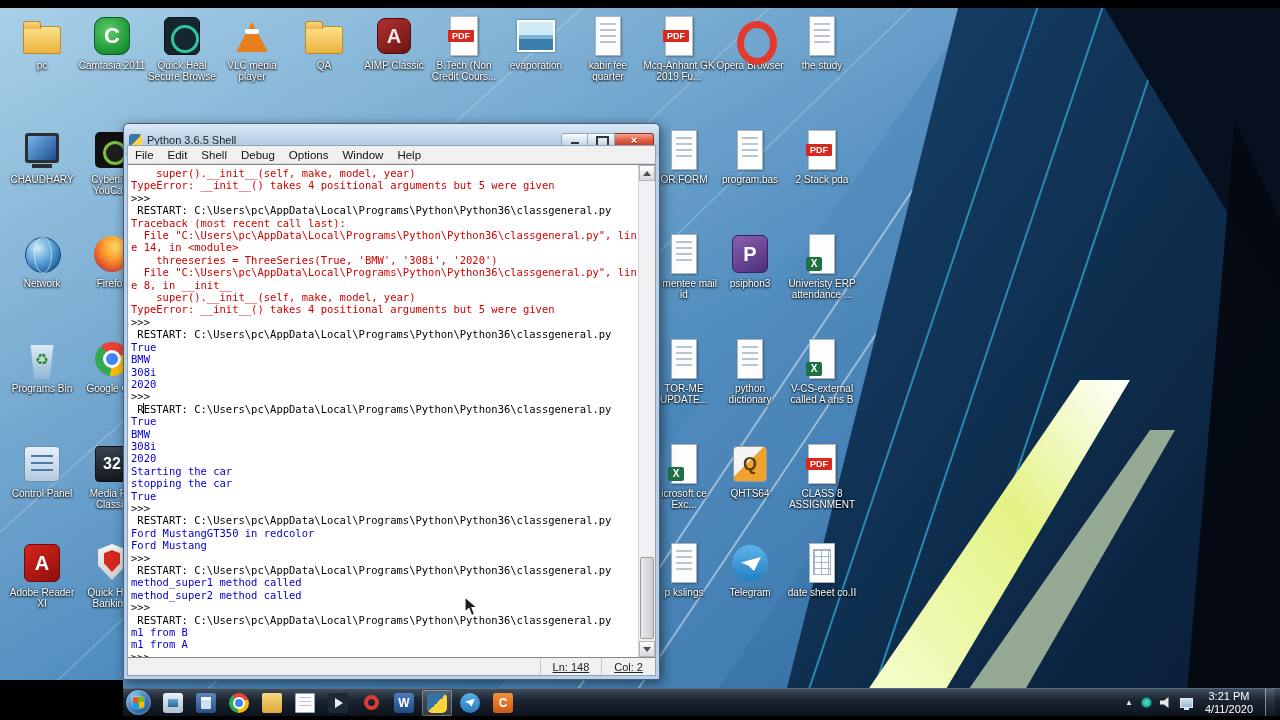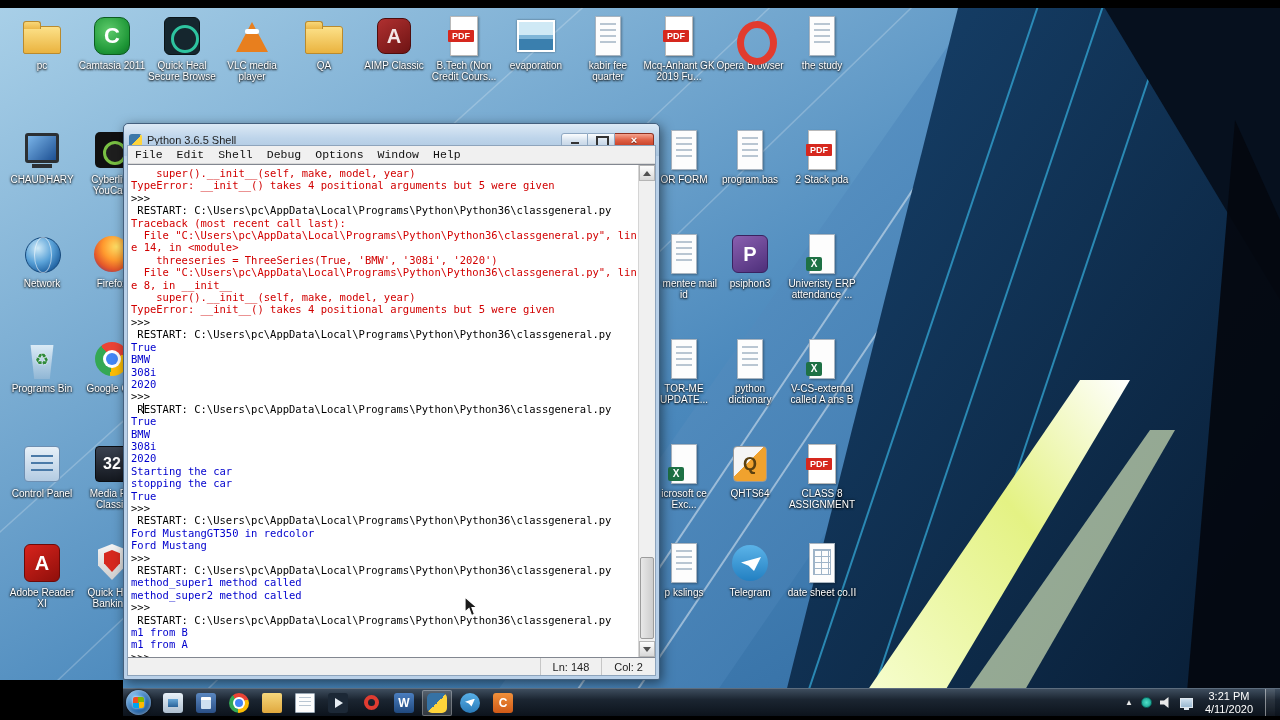--- a/index.html
+++ b/index.html
@@ -100,33 +100,33 @@
   .win-title { font-size:11px; color:#1e1e1e; }
   .winbtns { margin-left:auto; display:flex; }
   .wbtn { height:15px; border:1px solid #8fa8c2; background:linear-gradient(#fbfdfe,#d7e3ef 50%,#c0d2e4); position:relative; }
   .btn-min { width:27px; border-radius:3px 0 0 3px; }
   .btn-min::after { content:""; position:absolute; left:50%; bottom:3px; margin-left:-4px; width:8px; height:2px; background:#333; }
   .btn-max { width:27px; border-left:none; }
   .btn-max::after { content:""; position:absolute; left:50%; top:50%; width:9px; height:7px; margin:-4px 0 0 -5px; border:2px solid #333; }
   .btn-close { width:39px; border:1px solid #8f3020; border-left:none; background:linear-gradient(#f5a490,#e06146 45%,#c03a22); color:#fff; font:bold 11px/13px "Liberation Sans",sans-serif; text-align:center; border-radius:0 3px 3px 0; text-shadow:0 1px 1px rgba(0,0,0,.5); }
   .win-body { position:absolute; left:3px; right:3px; top:21px; bottom:3px; background:#f0f0f0; border:1px solid #8ea4bc; display:flex; flex-direction:column; }
   .menubar { height:18px; background:#f0f0f0; display:flex; align-items:center; font-size:11.5px; color:#111; border-bottom:1px solid #d9d9d9; }
-  .mitem { padding:0 7px;font-family:Liberation Mono, monospace; }
+  .mitem { padding:0 7px; }
   .editor { flex:1; display:flex; background:#fff; border:1px solid #828790; border-left:none; border-right:none; min-height:0; }
   .shell { flex:1; position:relative; overflow:hidden; padding:2px 0 0 3px; background:#fff; }
   .sline { white-space:pre; font:10.5px/12.4px "DejaVu Sans Mono",monospace; }
   .std { color:#000; } .out { color:#0000cd; } .err { color:#d10000; }
   .caret { position:absolute; left:15px; top:238px; width:1px; height:11px; background:#000; }
   .scrollbar { width:17px; flex:none; position:relative; background:#f0f0f0; border-left:1px solid #d5d5d5; }
   .sb-btn { position:absolute; left:0; width:16px; height:16px; background:linear-gradient(#fdfdfd,#d8d8d8); border:1px solid #b5b5b5; display:flex; align-items:center; justify-content:center; }
   .sb-up { top:0; } .sb-down { bottom:0; }
   .tri-up { width:0; height:0; border-left:4px solid transparent; border-right:4px solid transparent; border-bottom:5px solid #505050; }
   .tri-down { width:0; height:0; border-left:4px solid transparent; border-right:4px solid transparent; border-top:5px solid #505050; }
   .sb-thumb { position:absolute; left:1px; width:14px; top:392px; height:82px; background:linear-gradient(90deg,#e8e8e8,#cdcdcd); border:1px solid #9c9c9c; border-radius:2px; }
-  .statusbar { height:17px; background:#f0f0f0; display:flex; justify-content:flex-end; align-items:center; font-size:11px; color:#222; }
+  .statusbar { height:17px; background:#f0f0f0; display:flex; justify-content:flex-end; align-items:center; font-size:11px; color:#222;text-decoration:underline; }
   .scell { border-left:1px solid #c6c6c6; padding:0 12px; height:100%; display:flex; align-items:center; }
 
   
   .taskbar { position:absolute; left:123px; top:688px; width:1157px; height:28px; z-index:12; display:flex; align-items:center; gap:3px; padding:0 2px; background:linear-gradient(#3e4d5e,#1b2531 40%,#0c131c); border-top:1px solid #5d6d7e; }
   .orb { width:25px; height:25px; border-radius:50%; background:radial-gradient(circle at 35% 30%,#8cc8f8,#2a6cb0 55%,#0d3a6e 90%); box-shadow:inset 0 0 4px rgba(255,255,255,.6),0 0 3px rgba(0,0,0,.7); position:relative; margin:0 4px 0 1px; flex:none; }
   .orb::after { content:""; position:absolute; left:7px; top:7px; width:11px; height:11px; border-radius:2px; background:conic-gradient(#7fba00 0 25%,#ffb900 0 50%,#00a4ef 0 75%,#f25022 0 100%); box-shadow:0 0 2px rgba(255,255,255,.8); }
   .tbtn { width:30px; height:26px; display:flex; align-items:center; justify-content:center; border-radius:2px; flex:none; }
   .tbtn.active { background:rgba(255,255,255,.16); box-shadow:inset 0 0 0 1px rgba(255,255,255,.28); }
   .ti { width:20px; height:20px; border-radius:3px; display:flex; align-items:center; justify-content:center; color:#fff; font:bold 12px "Liberation Sans",sans-serif; position:relative; }
   .ti-photos { background:linear-gradient(#e9f1f8,#aebfd0); }

